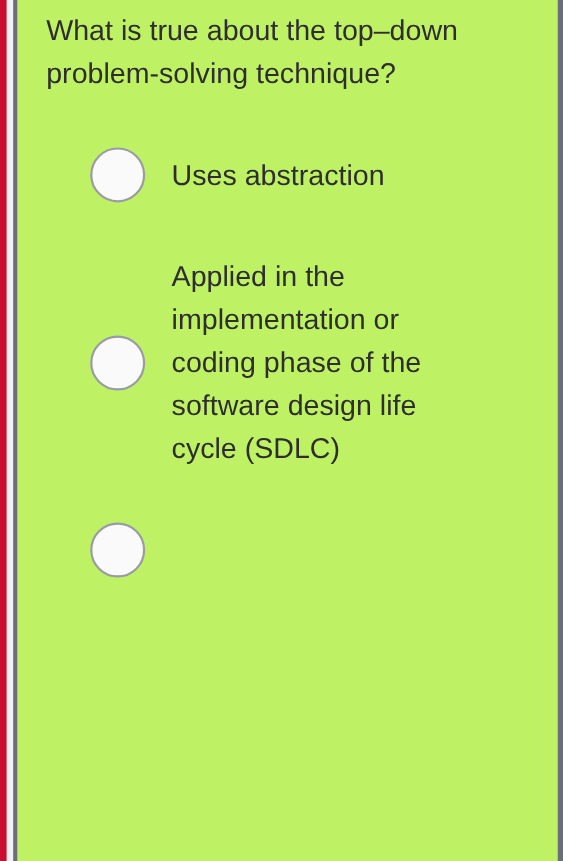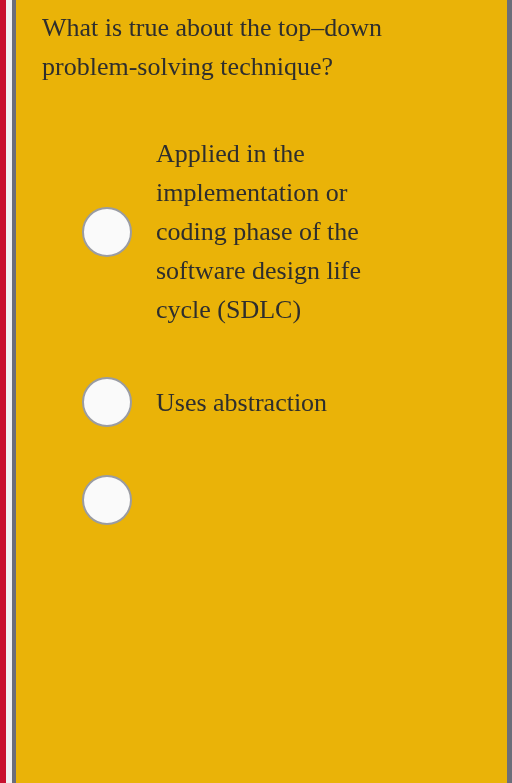--- a/index.html
+++ b/index.html
@@ -30,22 +30,21 @@
       margin-left: 6px;
     }
     .right-accent-gray {
       width: 5px;
       background: #6b6e7a;
       flex-shrink: 0;
     }
     .content-area {
       flex: 1;
       padding: 8px 24px 0 26px;
-      background: #eab308;
-      font-family: Liberation Serif, serif;
+      background: #bef264;
     }
     .question-text {
       font-size: 26px;
       line-height: 1.5;
       color: #2e2e2e;
       margin-bottom: 48px;
       font-weight: 400;
     }
     .options-list {
       padding-left: 40px;
@@ -77,25 +76,25 @@
 <body>
 
 <div class="outer-container">
   <div class="left-accent-red"></div>
   <div class="left-accent-gray"></div>
   <div class="content-area">
     <div class="question-text">What is true about the top–down problem-solving technique?</div>
     <div class="options-list">
       <div class="option-row">
         <div class="radio-button"></div>
-        <div class="option-label">Applied in the implementation or coding phase of the software design life cycle (SDLC)</div>
+        <div class="option-label">Uses abstraction</div>
       </div>
       <div class="option-row">
         <div class="radio-button"></div>
-        <div class="option-label">Uses abstraction</div>
+        <div class="option-label">Applied in the implementation or coding phase of the software design life cycle (SDLC)</div>
       </div>
       <div class="option-row">
         <div class="radio-button"></div>
       </div>
     </div>
   </div>
   <div class="right-accent-gray"></div>
 </div>
 
 </body></html>

